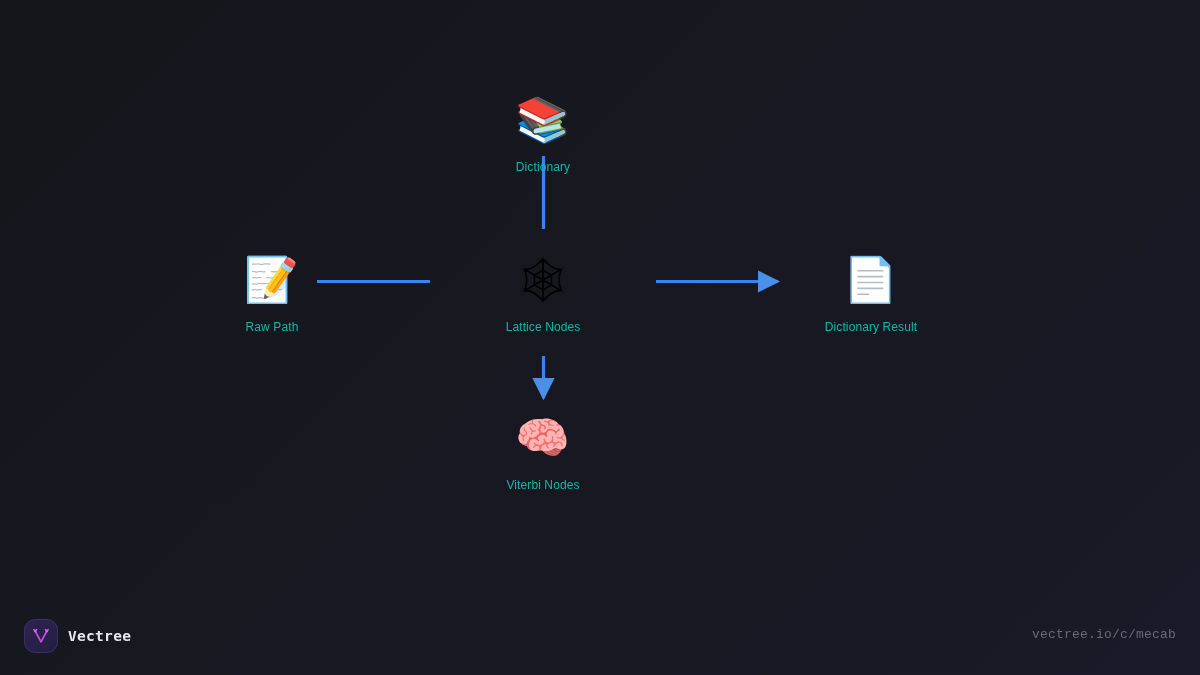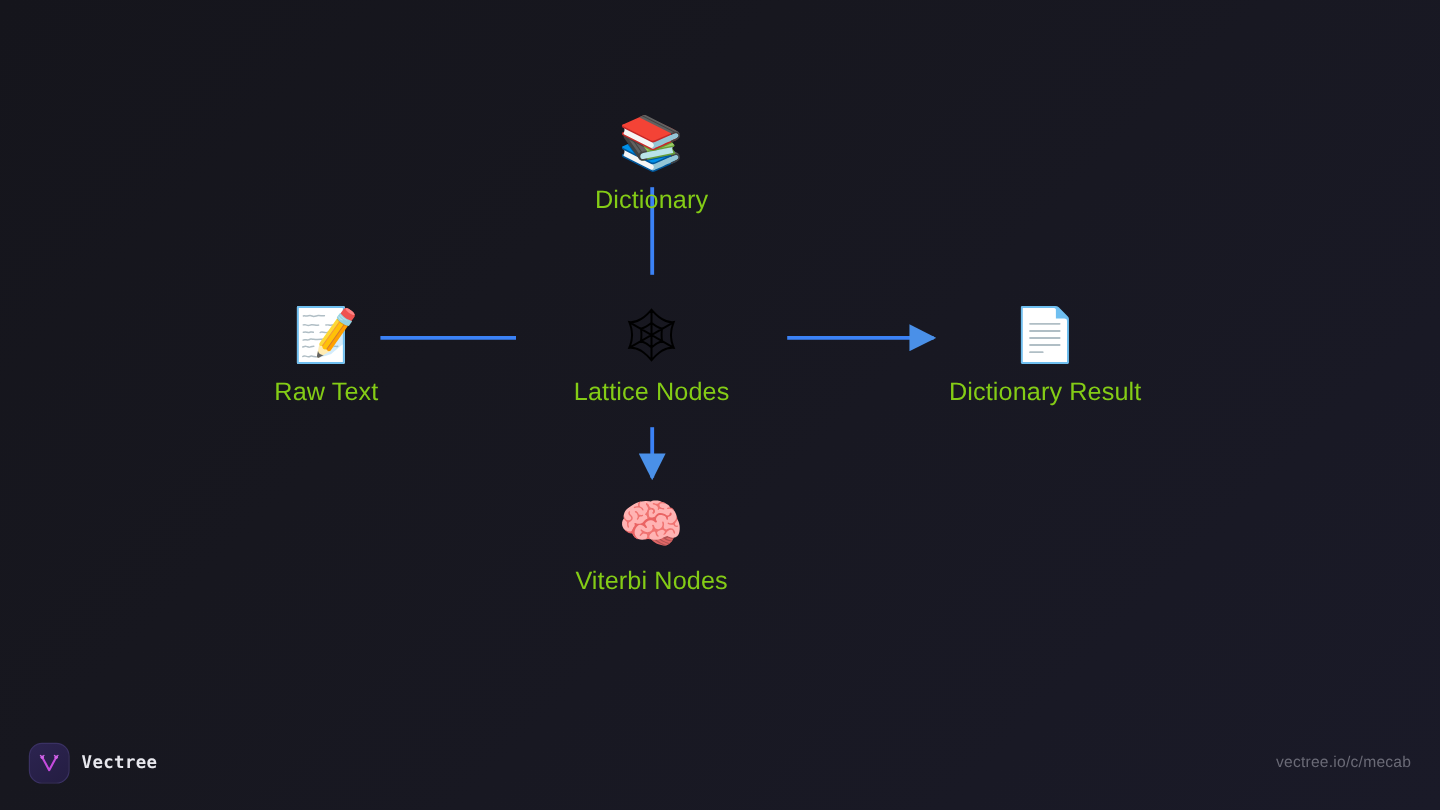--- a/index.html
+++ b/index.html
@@ -50,23 +50,23 @@
     line-height:1;
     height:56px;
     display:flex;
     align-items:center;
     justify-content:center;
     font-family:"DejaVu Sans", sans-serif;
   }
 
   .node-label {
     margin-top:10px;
-    font-size:21px;
+    font-size:12px;
     line-height:18px;
-    color:#84cc16;
+    color:#14b8a6;
     letter-spacing:0.1px;
     white-space:nowrap;
   }
 
   
   #node-dictionary      { left:543px; top:92px;  }
   #node-raw-text        { left:272px; top:252px; }
   #node-lattice-nodes   { left:543px; top:252px; }
   #node-tokenized-result{ left:871px; top:252px; }
   #node-viterbi-path    { left:543px; top:410px; }
@@ -120,21 +120,21 @@
     font-weight:700;
     color:#ffffff;
     letter-spacing:0.5px;
     line-height:40px;
   }
 
   #footer-url {
     position:absolute;
     right:24px;
     bottom:33px;
-    font-family:Liberation Sans, sans-serif;
+    font-family:Liberation Mono, monospace;
     font-size:13px;
     color:#6a6a76;
     letter-spacing:0.2px;
     -webkit-user-select:none;
     user-select:none;
   }
 </style>
 </head>
 <body>
 
@@ -159,21 +159,21 @@
     <line x1="543.5" y1="356" x2="543.5" y2="398" stroke="#3b82f6" stroke-width="3.2" stroke-linecap="butt" marker-end="url(#arrow-down)"></line>
   </svg>
 
   <div class="node" id="node-dictionary">
     <div class="node-icon">📚</div>
     <div class="node-label">Dictionary</div>
   </div>
 
   <div class="node" id="node-raw-text">
     <div class="node-icon">📝</div>
-    <div class="node-label">Raw Text</div>
+    <div class="node-label">Raw Path</div>
   </div>
 
   <div class="node" id="node-lattice-nodes">
     <div class="node-icon">🕸</div>
     <div class="node-label">Lattice Nodes</div>
   </div>
 
   <div class="node" id="node-tokenized-result">
     <div class="node-icon">📄</div>
     <div class="node-label">Dictionary Result</div>

